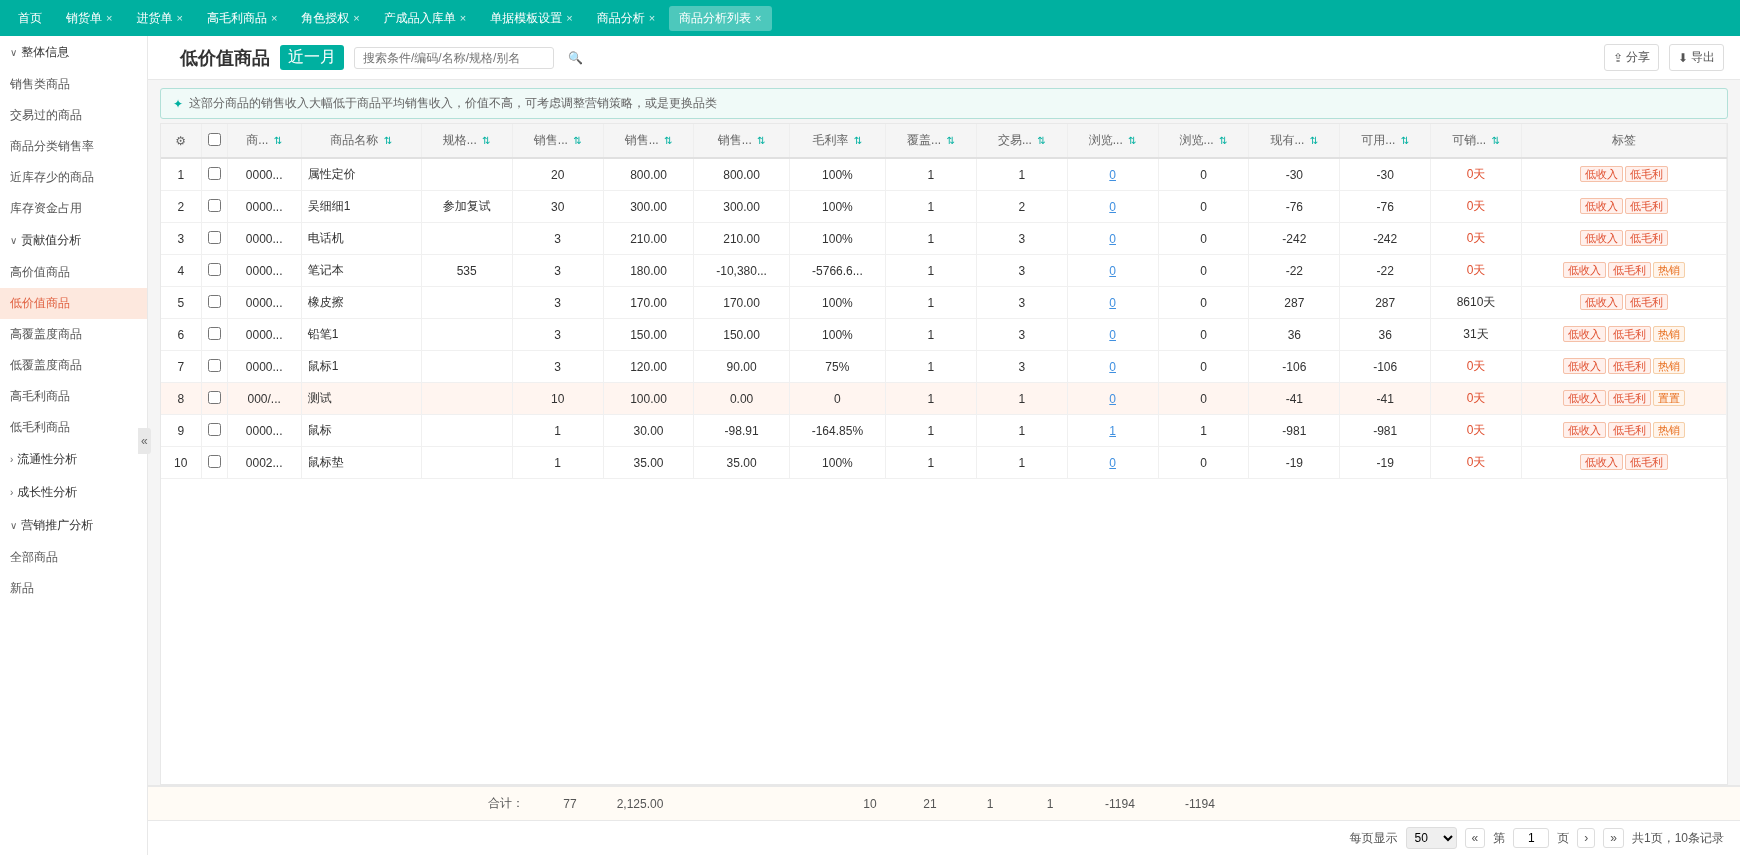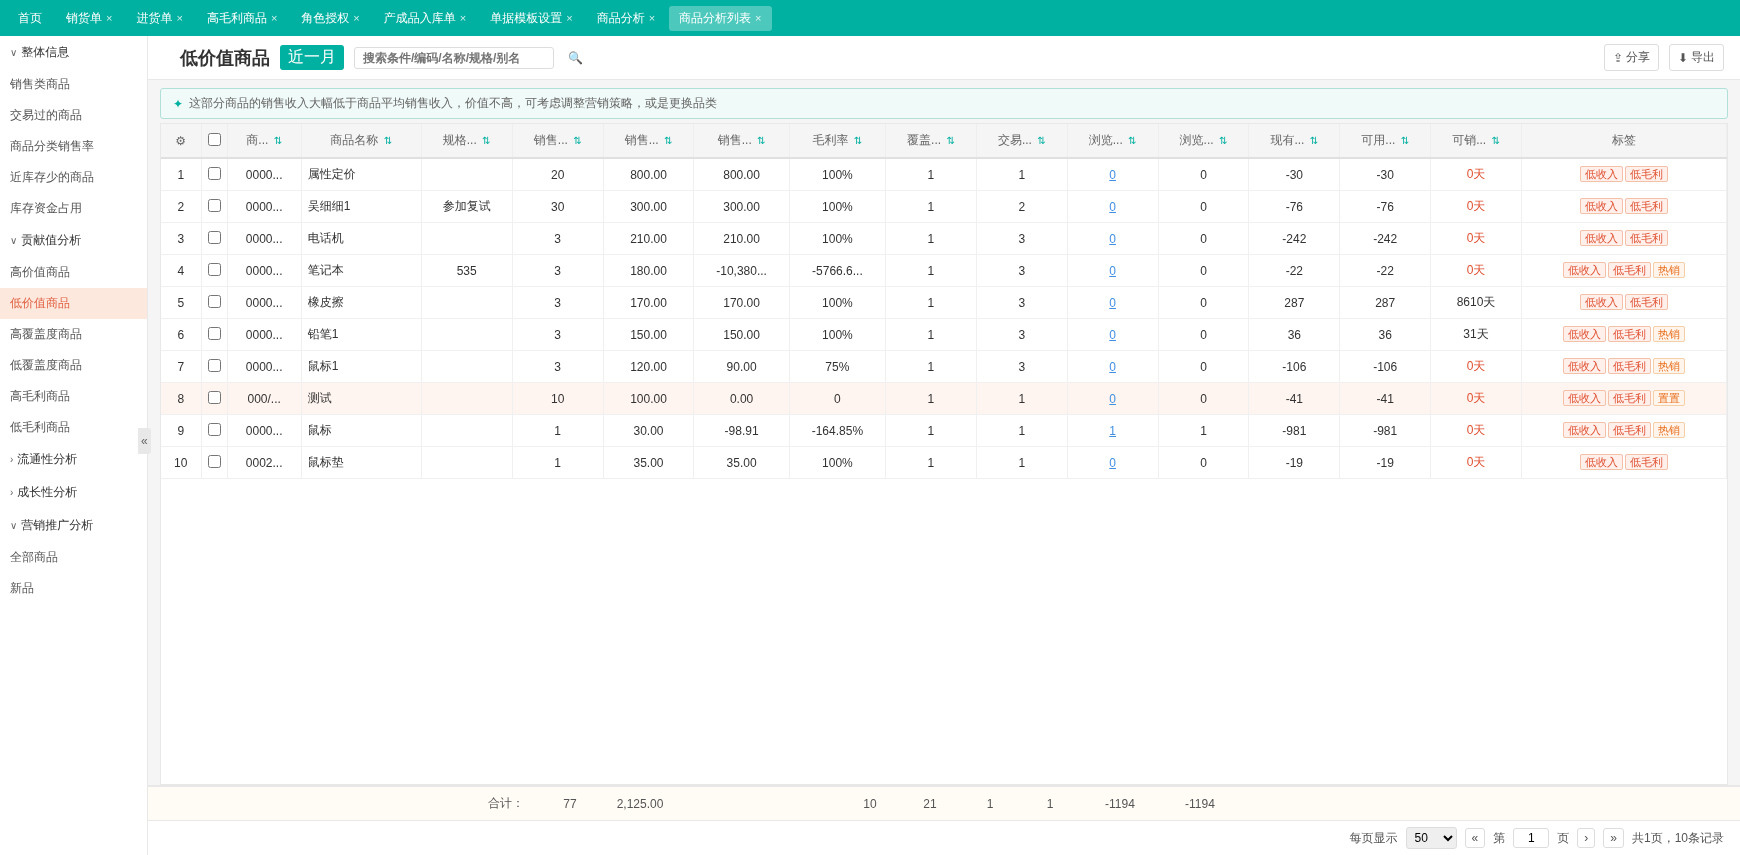--- a/index.html
+++ b/index.html
@@ -89,21 +89,20 @@
       border-radius: 3px;
       font-size: 16px;
     }
     .search-box {
       border: 1px solid #ddd;
       border-radius: 3px;
       padding: 3px 8px;
       width: 200px;
       outline: none;
       color: #999;
-      font-weight: bold;
     }
     .search-icon { color: #00b0a0; margin-left: 4px; }
     .header-actions { margin-left: auto; display: flex; gap: 10px; }
     .action-btn {
       color: #555;
       cursor: pointer;
       display: flex;
       align-items: center;
       gap: 3px;
       padding: 4px 8px;

